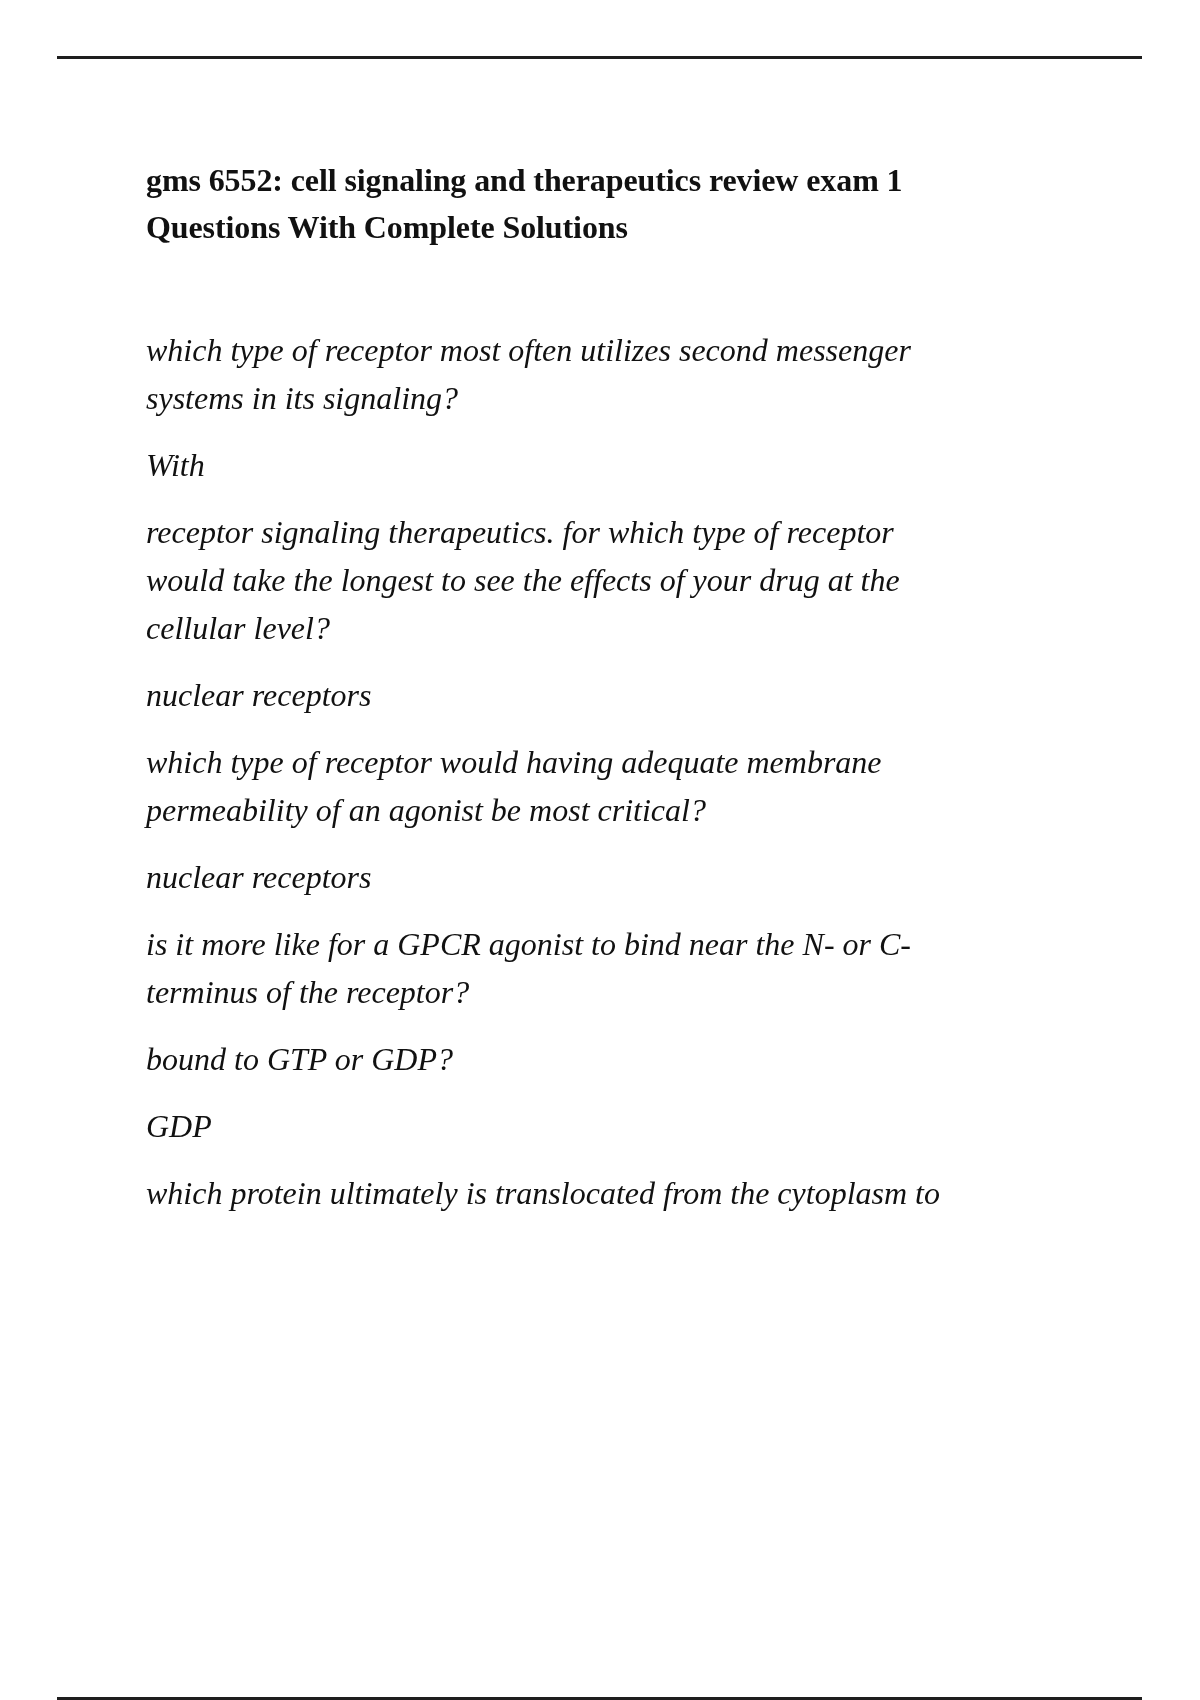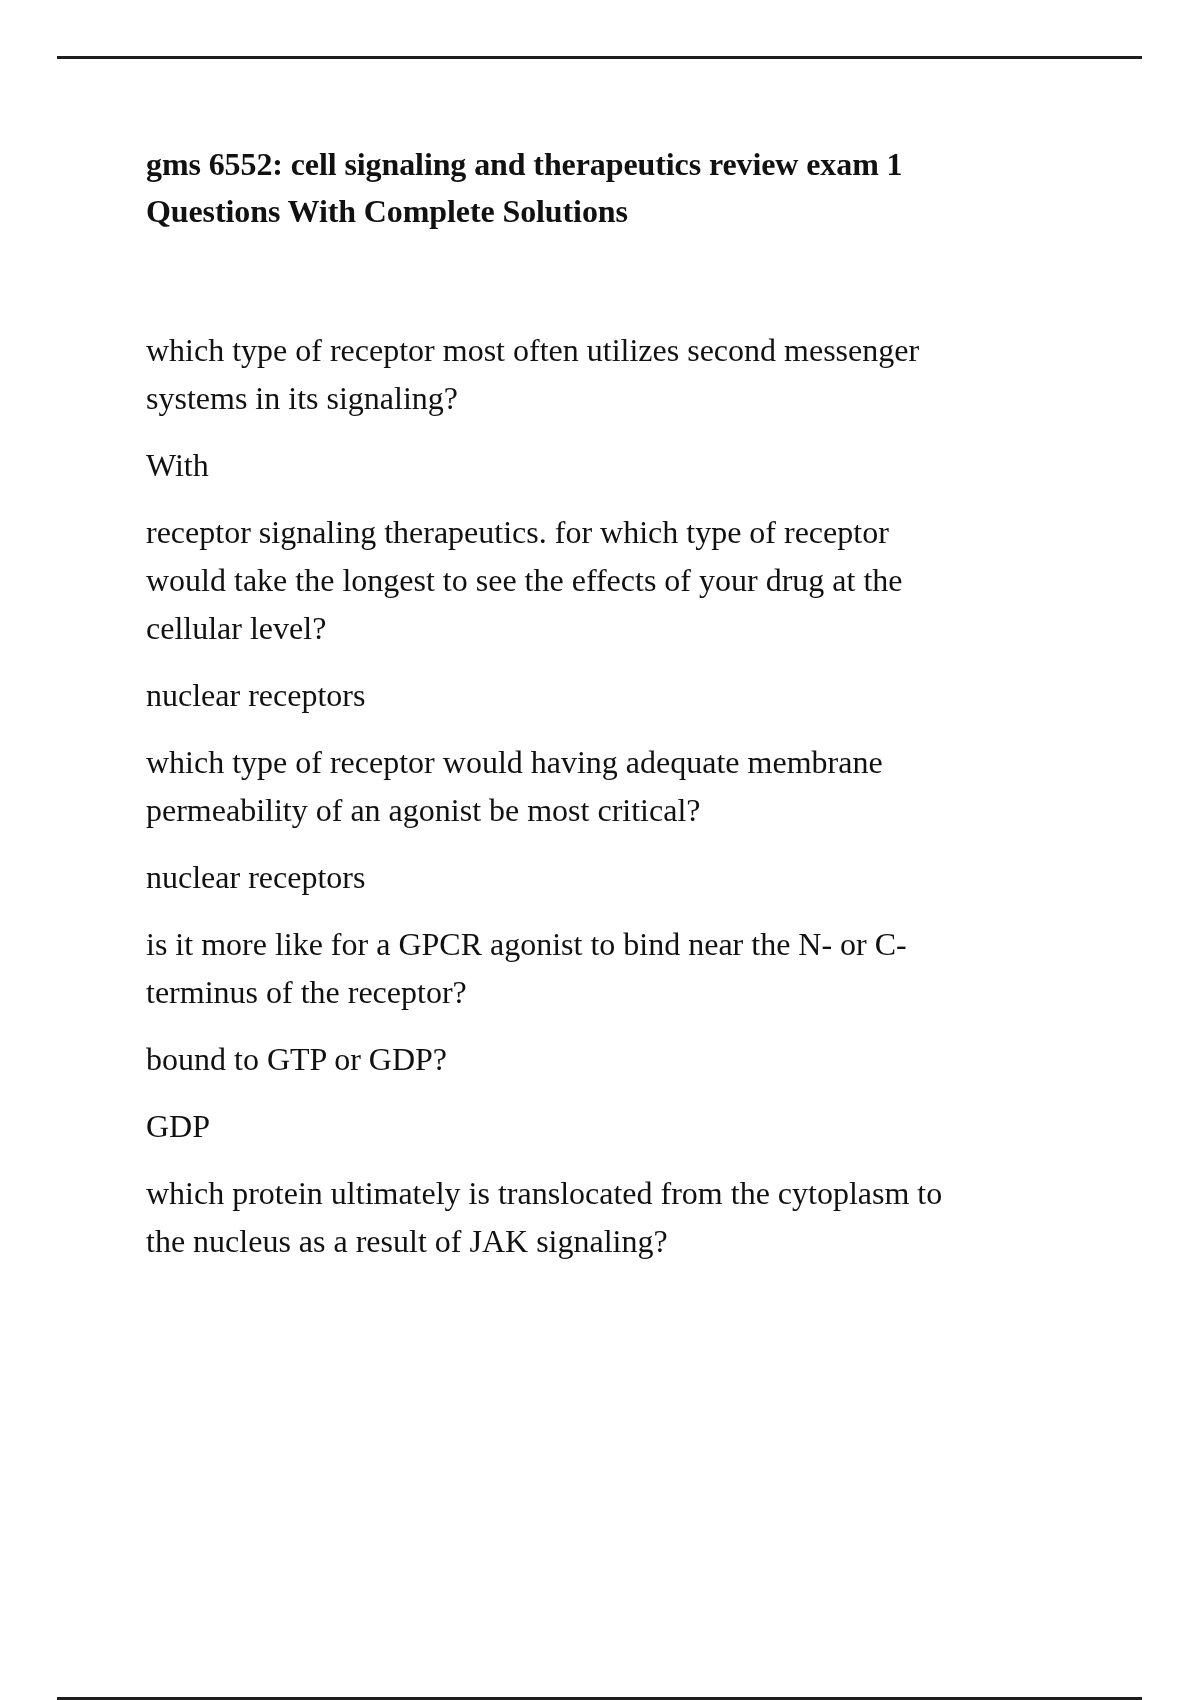--- a/index.html
+++ b/index.html
@@ -21,34 +21,35 @@
       width: 1085px;
       height: 3px;
       background: #1e1e1e;
     }
     .rule.top { top: 56px; }
     .rule.bottom { top: 1697px; }
 
     .title {
       position: absolute;
       left: 146px;
-      top: 141px;
+      top: 157px;
       margin: 0;
       font-size: 32px;
       line-height: 47px;
       font-weight: bold;
       letter-spacing: -0.1px;
     }
     .title .line { display: block; white-space: nowrap; }
 
     .content {
       position: absolute;
       left: 146px;
       top: 326px;
       width: 1000px;
+      font-style: italic;
     }
     .para {
       margin: 0 0 19px 0;
       font-size: 32px;
       line-height: 48px;
     }
     .para .line { display: block; white-space: nowrap; }
   </style>
 </head>
 <body>
@@ -94,17 +95,16 @@
 
   <p class="para">
     <span class="line">bound to GTP or GDP?</span>
   </p>
   <p class="para">
     <span class="line">GDP</span>
   </p>
 
   <p class="para">
     <span class="line">which protein ultimately is translocated from the cytoplasm to</span>
-    <span class="line">the nucleus as a result of JAK signaling?</span>
   </p>
 </div>
 
 <div class="rule bottom"></div>
 
 </body></html>

